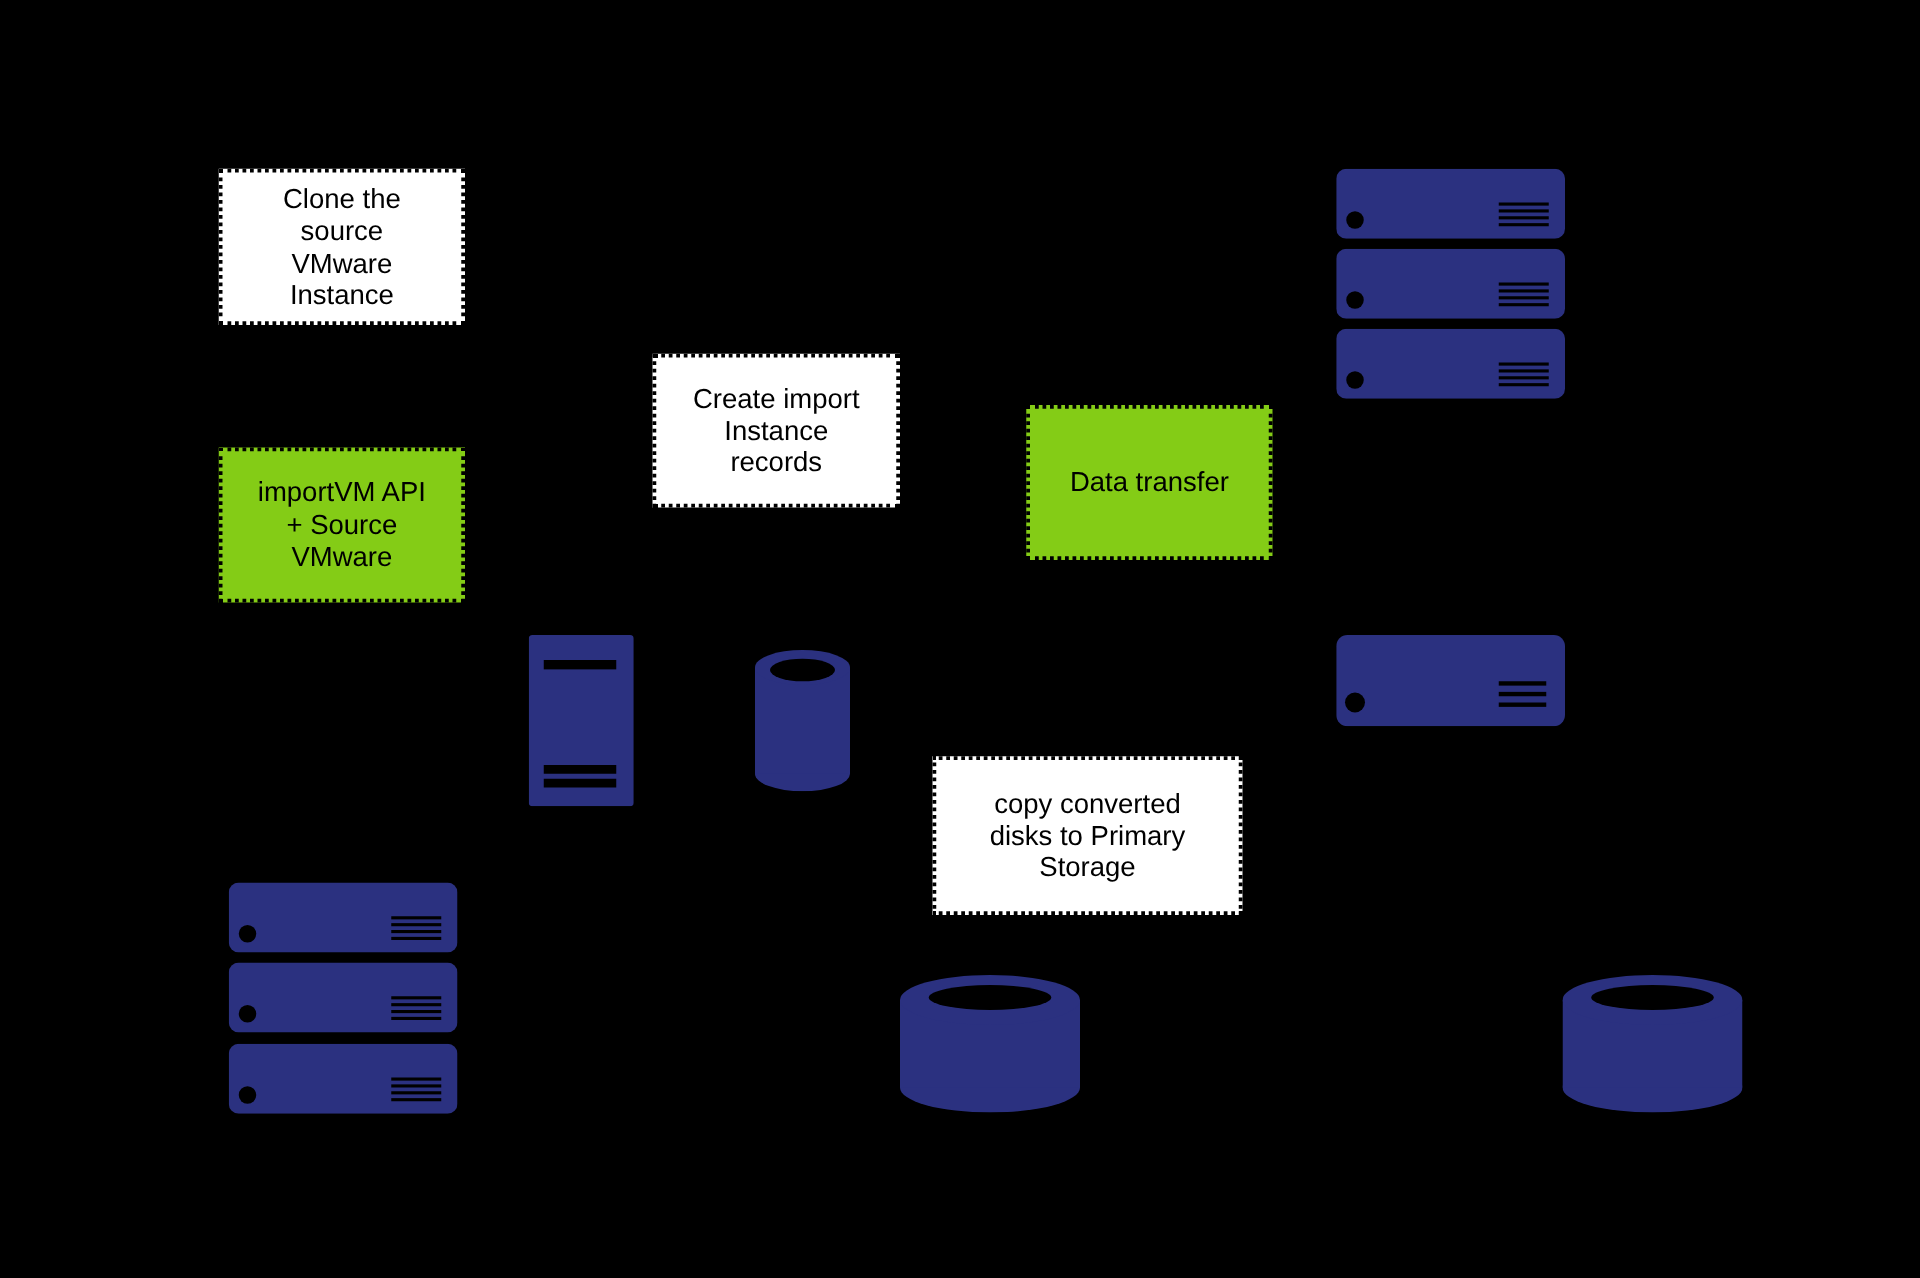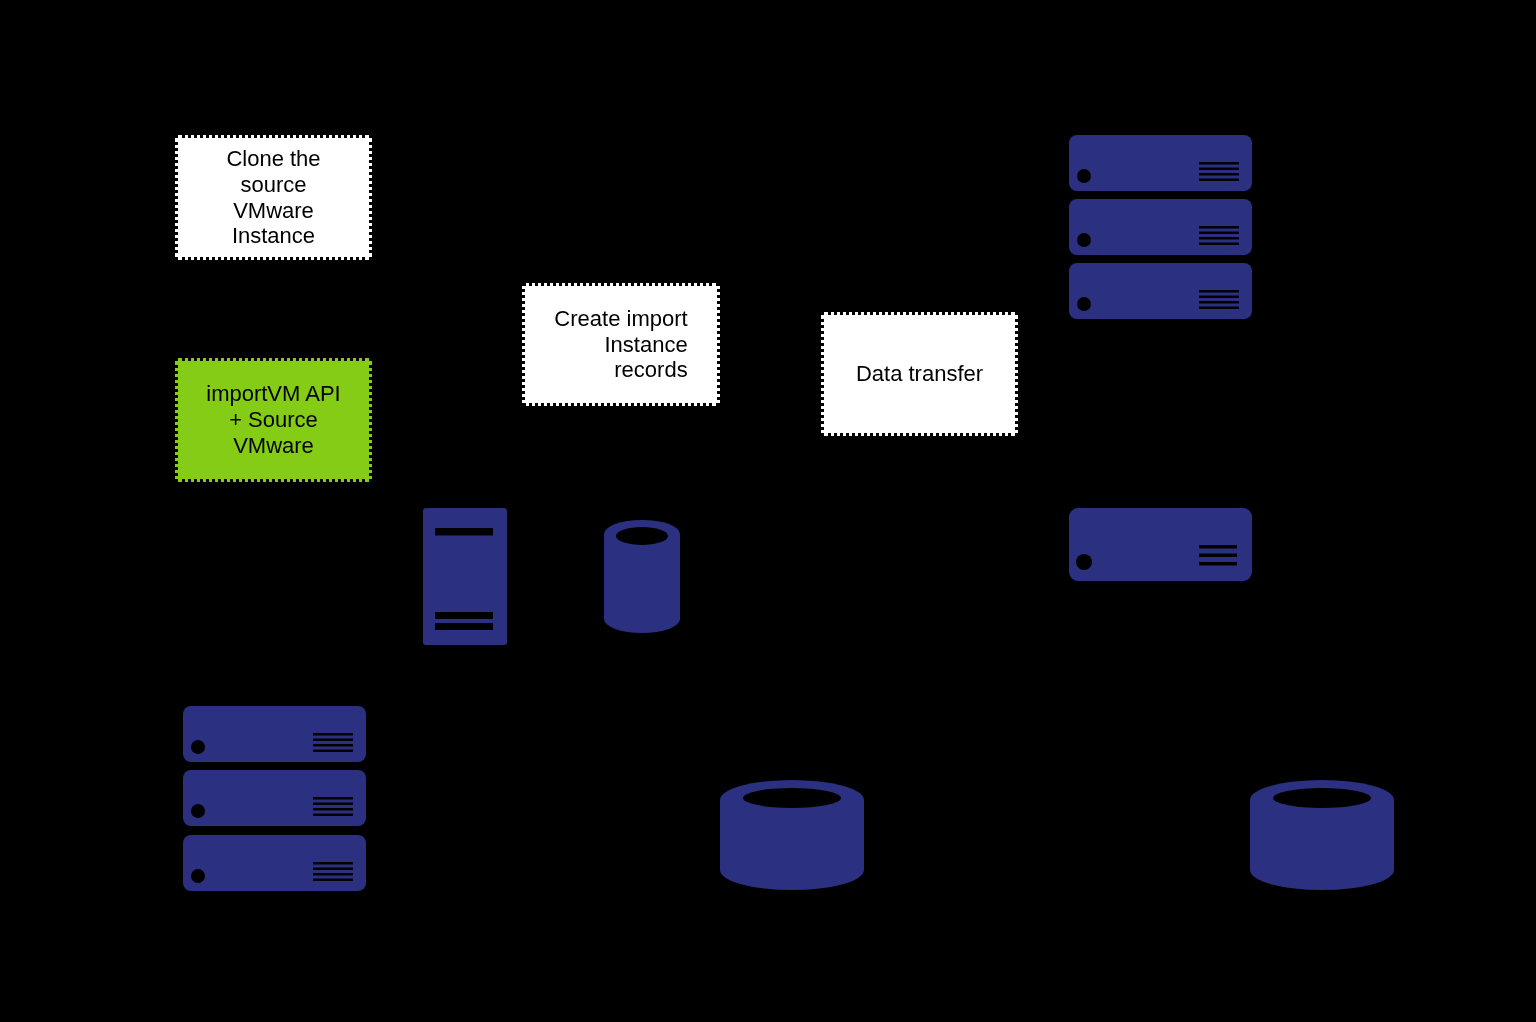--- a/index.html
+++ b/index.html
@@ -31,30 +31,33 @@
 </head>
 <body style="background: rgb(0, 0, 0);">
 
 <div class="stage">
 
   <div class="note" style="left: 175px; top: 135px; width: 197px; height: 125px; background: rgb(255, 255, 255); border-color: rgb(0, 0, 0); color: rgb(0, 0, 0);">Clone the
 source
 VMware
 Instance</div>
 
-  <div class="note" style="left: 522px; top: 283px; width: 198px; height: 123px; background: rgb(255, 255, 255); border-color: rgb(0, 0, 0); color: rgb(0, 0, 0); text-align: right;">Create import
+  <div class="note" style="left: 522px; top: 283px; width: 198px; height: 123px; background: rgb(255, 255, 255); border-color: rgb(0, 0, 0); color: rgb(0, 0, 0);">Create import
 Instance
 records</div>
 
-  <div class="note" style="left: 821px; top: 312px; width: 197px; height: 124px; background: #ffffff; border-color: rgb(0, 0, 0); color: rgb(0, 0, 0);">Data transfer</div>
+  <div class="note" style="left: 821px; top: 324px; width: 197px; height: 124px; background: #84cc16; border-color: rgb(0, 0, 0); color: rgb(0, 0, 0);">Data transfer</div>
 
   <div class="note" style="left: 175px; top: 358px; width: 197px; height: 124px; background: #84cc16; border-color: rgb(0, 0, 0); color: rgb(0, 0, 0);">importVM API
 + Source
 VMware</div>
 
+  <div class="note" style="left: 746px; top: 605px; width: 248px; height: 127px; background: rgb(255, 255, 255); border-color: rgb(0, 0, 0); color: rgb(0, 0, 0);">copy converted
+disks to Primary
+Storage</div>
 
   <svg class="abs navy" style="left: 1069px; top: 135px; color: rgb(43, 49, 128);" width="183" height="56" viewBox="0 0 183 56">
     <rect width="183" height="56" rx="8" fill="currentColor"></rect>
     <circle cx="15" cy="41" r="7" fill="#000"></circle>
     <rect x="130" y="27" width="40" height="2.5" fill="#000"></rect>
     <rect x="130" y="32.5" width="40" height="2.5" fill="#000"></rect>
     <rect x="130" y="38" width="40" height="2.5" fill="#000"></rect>
     <rect x="130" y="43.5" width="40" height="2.5" fill="#000"></rect>
   </svg>
   <svg class="abs navy" style="left: 1069px; top: 199px; color: rgb(43, 49, 128);" width="183" height="56" viewBox="0 0 183 56">

